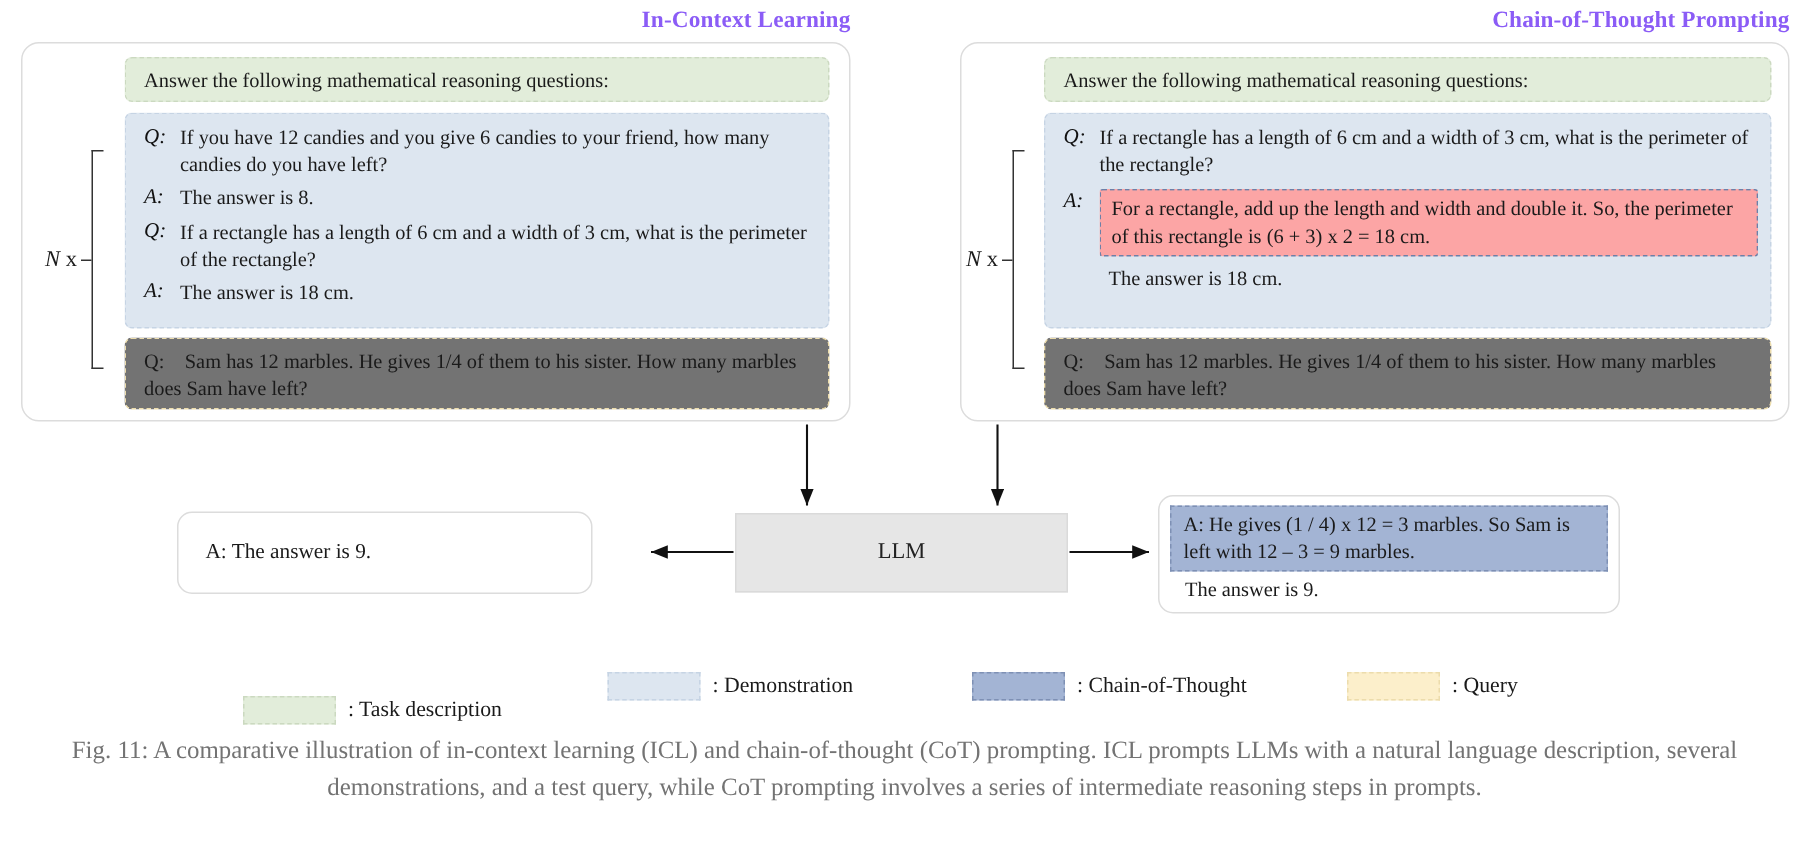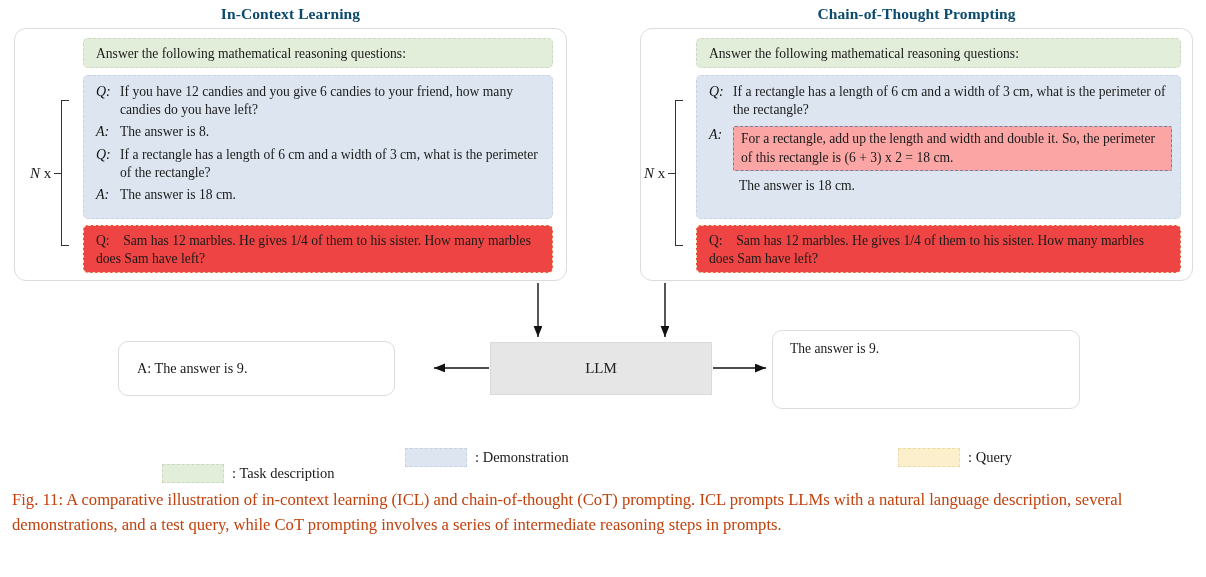--- a/index.html
+++ b/index.html
@@ -21,22 +21,22 @@
     width: 1206px;
     height: 577px;
   }
 
   
   .panel-title {
     position: absolute;
     font-weight: bold;
     font-size: 15.5px;
     letter-spacing: 0.1px;
-    text-align: center;
-    color: #0c4a6e;
+    text-align: right;
+    color: #8b5cf6;
     white-space: nowrap;
   }
   #title-icl { left: 14px; top: 5px; width: 553px; }
   #title-cot { left: 640px; top: 5px; width: 553px; }
 
   
   .panel {
     position: absolute;
     border: 1px solid #dcdcdc;
     border-radius: 12px;
@@ -57,21 +57,21 @@
   .task-block {
     background: #e2edda;
     border: 1px dashed #cbd9c0;
     padding: 6px 10px 6px 12px;
   }
   .demo-block {
     background: #dde6f0;
     border: 1px dashed #c6d4e4;
   }
   .query-block {
-    background: #ef4444;
+    background: #737373;
     border: 1px dashed #ecdcac;
     padding: 6px 10px 6px 12px;
   }
   .cot-block {
     background: #a3b4d4;
     border: 1px dashed #7e90b4;
   }
 
   
   #icl-task  { left: 68px;  top: 9px;  width: 470px; height: 30px; }
@@ -224,22 +224,22 @@
   #lg-cot   { left: 648px; top: 5px; }
   #lg-query { left: 898px; top: 5px; }
 
   
   #caption {
     position: absolute;
     left: 12px; top: 487px;
     width: 1182px;
     font-size: 16.6px;
     line-height: 1.52;
-    color: #c2410c;
-    text-align: left;
+    color: #737373;
+    text-align: center;
   }
 
   
   #watermark {
     position: absolute;
     left: 960px; top: 505px;
     font-size: 25px;
     color: rgba(120,120,120,0.30);
     font-family: "DejaVu Sans", sans-serif;
     letter-spacing: 3px;
@@ -330,32 +330,37 @@
     <line x1="489" y1="368" x2="434" y2="368" stroke="#111" stroke-width="1.4" marker-end="url(#ah)"></line>
 
     <line x1="713" y1="368" x2="766" y2="368" stroke="#111" stroke-width="1.4" marker-end="url(#ah)"></line>
   </svg>
 
   <div id="llm-box">LLM</div>
 
   <div class="out-box" id="out-left">A:  The answer is 9.</div>
 
   <div class="out-box" id="out-right">
+    <div class="cot-block" id="out-right-cot">A: He gives (1 / 4) x 12 = 3 marbles. So Sam is left with 12 – 3 = 9 marbles.</div>
     <div id="out-right-tail">The answer is 9.</div>
   </div>
 
   <div id="legend">
     <div class="legend-item" id="lg-task">
       <span class="legend-sw sw-task"></span>
       <span>: Task description</span>
     </div>
     <div class="legend-item" id="lg-demo">
       <span class="legend-sw sw-demo"></span>
       <span>: Demonstration</span>
     </div>
+    <div class="legend-item" id="lg-cot">
+      <span class="legend-sw sw-cot"></span>
+      <span>: Chain-of-Thought</span>
+    </div>
     <div class="legend-item" id="lg-query">
       <span class="legend-sw sw-query"></span>
       <span>: Query</span>
     </div>
   </div>
 
   <div id="caption">Fig. 11: A comparative illustration of in-context learning (ICL) and chain-of-thought (CoT) prompting. ICL prompts LLMs with a natural language description, several demonstrations, and a test query, while CoT prompting involves a series of intermediate reasoning steps in prompts.</div>
 
 
 </div>

